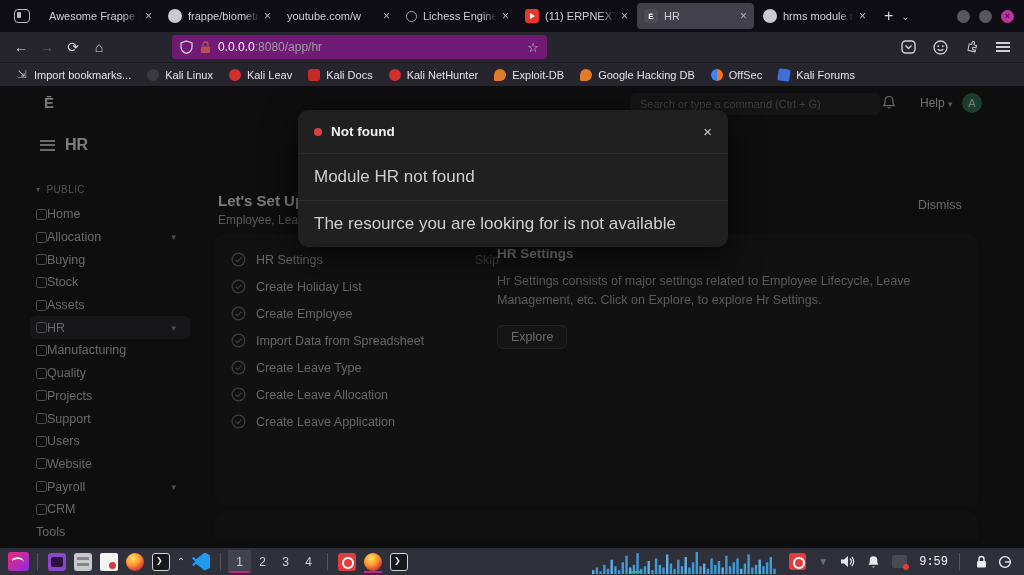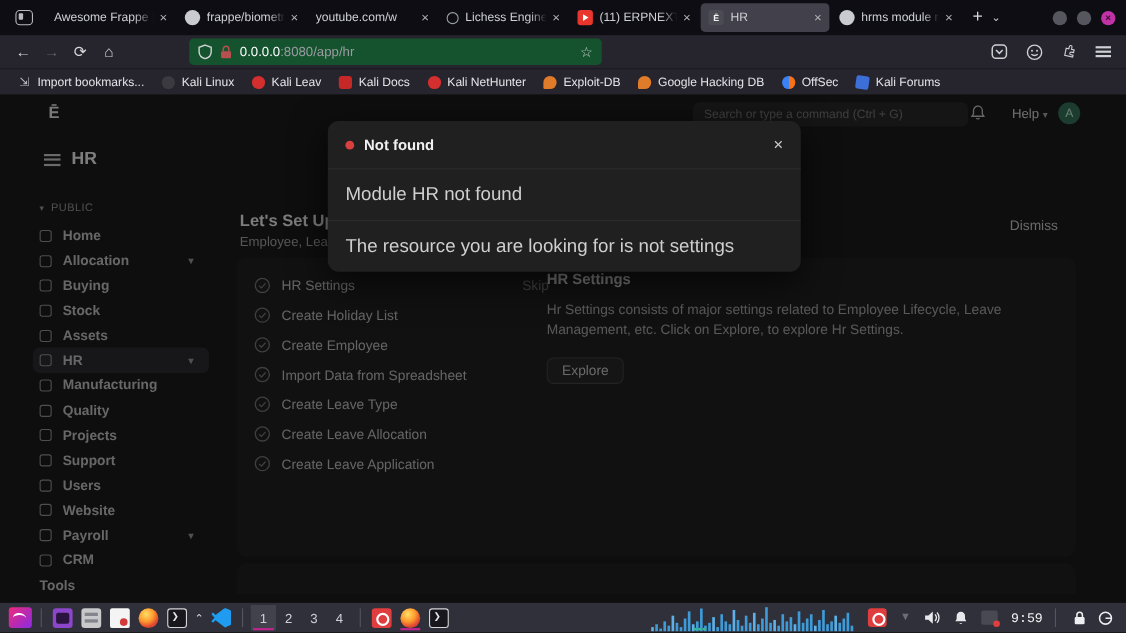--- a/index.html
+++ b/index.html
@@ -30,21 +30,21 @@
   .tabchev { color:#c9cace; font-size:10px; margin-right:14px; }
   .winctl { display:flex; align-items:center; gap:9px; margin:0 10px 0 auto; }
   .wc { width:13px; height:13px; border-radius:50%; background:#56565f; }
   .wc.close { background:#c232a7; color:#3a0b33; font-size:9px; font-weight:bold; display:flex; align-items:center; justify-content:center; }
 
   
   .toolbar { position:absolute; left:0; top:32px; width:1024px; height:30px; background:#26252e;
              display:flex; align-items:center; }
   .navbtn { color:#d3d4d8; font-size:14px; width:26px; text-align:center; }
   .navbtn.dis { color:#62626b; }
-  .urlbar { width:375px; height:24px; margin-left:60px; background:#14532d; border-radius:4px;
+  .urlbar { width:375px; height:24px; margin-left:60px; background:#701a75; border-radius:4px;
             display:flex; align-items:center; padding:0 8px; }
   .urlbar .shield { margin-right:7px; }
   .urlbar .lock { margin-right:7px; }
   .urltext { font-size:12px; color:#fbfbfe; white-space:nowrap; }
   .urltext .rest { color:#9b9ba3; }
   .star { margin-left:auto; color:#cfd0d4; font-size:13px; }
   .tb-right { display:flex; align-items:center; gap:17px; margin-left:auto; margin-right:14px; }
   .tbi { color:#cfd0d4; }
   .menu3 { width:14px; height:10px; border-top:2px solid #cfd0d4; border-bottom:2px solid #cfd0d4; position:relative; }
   .menu3::after{ content:""; position:absolute; left:0; top:2px; width:14px; height:2px; background:#cfd0d4; }
@@ -76,21 +76,21 @@
   .avatar { position:absolute; left:962px; top:7px; width:20px; height:20px; border-radius:50%; background:#2f6b52;
             color:#bfe8d2; font-size:11px; display:flex; align-items:center; justify-content:center; }
 
   .sidebar { position:absolute; left:0; top:34px; width:196px; height:428px; }
   .sb-head { display:flex; align-items:center; gap:10px; padding:16px 0 0 40px; }
   .burger { width:15px; height:11px; border-top:2px solid #bdbdbd; border-bottom:2px solid #bdbdbd; position:relative; }
   .burger::after{ content:""; position:absolute; left:0; top:2.5px; width:15px; height:2px; background:#bdbdbd; }
   .sb-title { color:#e0e0e0; font-size:16px; font-weight:bold; }
   .sb-section { display:flex; align-items:center; gap:6px; padding:30px 0 0 36px; color:#8f8f8f; font-size:10px; letter-spacing:.4px; }
   .sb-list { margin-top:8px; padding-left:30px; }
-  .sb-item { display:flex; align-items:center; gap:10px; height:22.7px; color:#b9b9b9; font-size:12.5px; padding:0 14px 0 6px; width:160px;font-weight:bold; }
+  .sb-item { display:flex; align-items:center; height:22.7px; color:#b9b9b9; font-size:12.5px; padding:0 14px 0 6px; width:160px; }
   .sb-item.active { background:#27272b; border-radius:6px; }
   .sq { width:11px; height:11px; border:1.3px solid #8a8a8a; border-radius:2.5px; flex:0 0 auto; }
   .chev { margin-left:auto; color:#8f8f8f; font-size:9px; visibility:hidden; }
   .chev.show { visibility:visible; }
 
   .main-head { position:absolute; left:218px; top:106px; color:#dedede; font-size:15px; font-weight:bold; }
   .main-sub { position:absolute; left:218px; top:127px; color:#9b9b9b; font-size:12px; }
   .dismiss { position:absolute; left:918px; top:112px; color:#bdbdbd; font-size:12.5px; }
 
   .card { position:absolute; left:215px; top:148px; width:763px; height:272px; background:#1c1c1c; border-radius:10px; padding:12px 16px; }
@@ -503,21 +503,21 @@
 
   <div class="dim"></div>
 
   <div class="modal">
     <div class="modal-head">
       <span class="mdot"></span>
       <span class="mtitle">Not found</span>
       <span class="mclose">×</span>
     </div>
     <div class="mrow">Module HR not found</div>
-    <div class="mrow">The resource you are looking for is not settings</div>
+    <div class="mrow">The resource you are looking for is not available</div>
   </div>
 </div>
 
 <div class="taskbar">
   <div class="tapp">
       <span class="ic-kali ic18" style="width:21px;"></span>
     </div>
   <div class="tsep"></div>
   <div class="tapp">
       <span class="ic18 ic-termp"></span>

